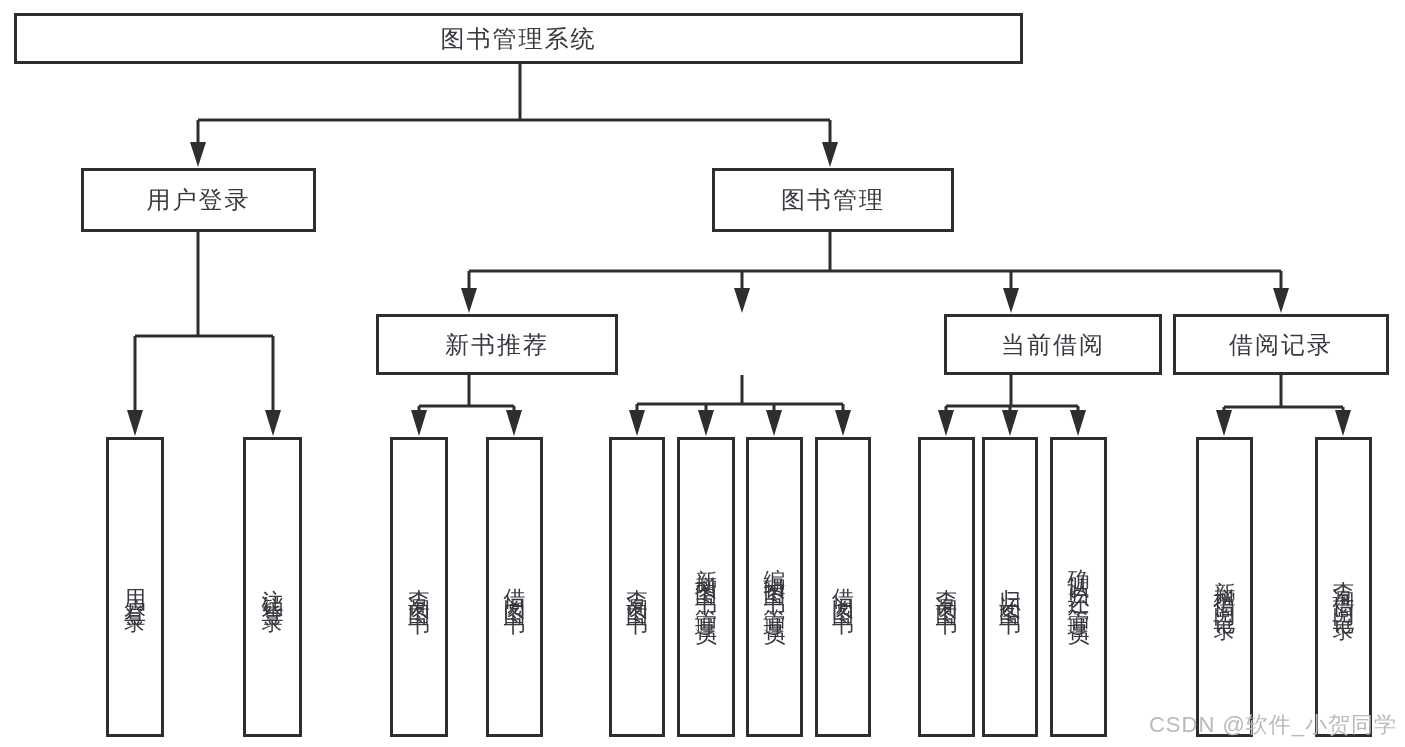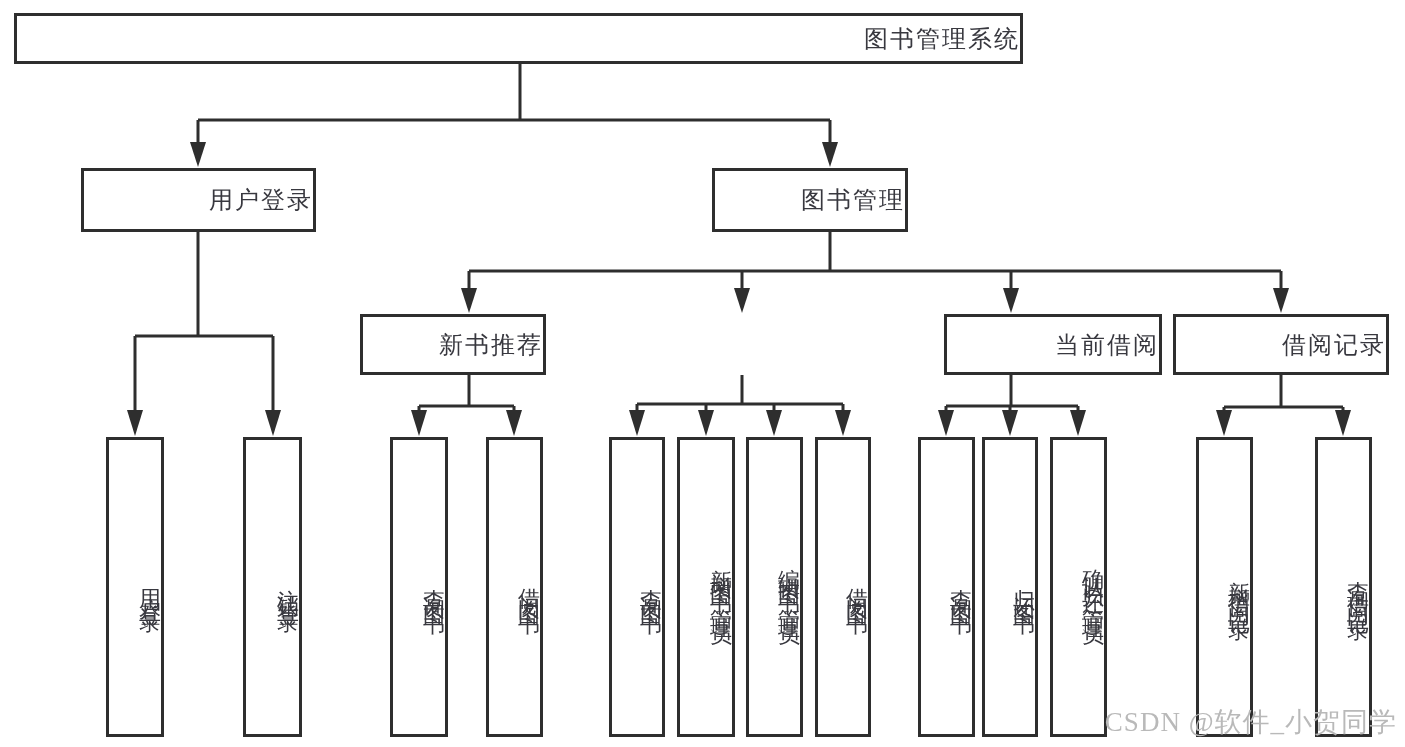--- a/index.html
+++ b/index.html
@@ -18,40 +18,39 @@
   }
   svg.wires{position:absolute;left:0;top:0;width:1405px;height:747px;pointer-events:none;}
   svg.wires path{stroke:var(--line);stroke-width:3;fill:none;}
   svg.wires polygon{fill:var(--line);stroke:none;}
   .box{
     position:absolute;
     box-sizing:border-box;
     border:3px solid var(--line);
     background:var(--bg);
     color:var(--text);
-    display:flex;align-items:center;justify-content:flex-end;
+    display:flex;align-items:center;justify-content:center;
   }
   .hlabel{font-size:24px;letter-spacing:2px;white-space:nowrap;}
   .vbox .vtext{
     writing-mode:vertical-rl;
     text-orientation:mixed;
     font-size:22px;
     letter-spacing:8px;
     line-height:1;
     white-space:nowrap;
   }
   .watermark{
     position:absolute;
     right:8px;bottom:7px;
-    font-size:27px;
+    font-size:22px;
     color:var(--wm);
     letter-spacing:1px;
     white-space:nowrap;
     z-index:5;
-    font-family:Liberation Serif, serif;
   }
 </style>
 </head>
 <body>
 
 <div class="canvas">
 
   <svg class="wires" viewBox="0 0 1405 747" aria-hidden="true">
     <g>
       <path d="M520 64 V120 M198 120 H830 M198 120 V144 M830 120 V144"></path>
@@ -95,25 +94,25 @@
     </g>
   </svg>
 
   <div class="box hlabel" style="left:14px;top:13px;width:1009px;height:51px;">
     <span>图书管理系统</span>
   </div>
 
   <div class="box hlabel" style="left:81px;top:168px;width:235px;height:64px;">
     <span>用户登录</span>
   </div>
-  <div class="box hlabel" style="left:712px;top:168px;width:196px;height:64px;">
+  <div class="box hlabel" style="left:712px;top:168px;width:242px;height:64px;">
     <span>图书管理</span>
   </div>
 
-  <div class="box hlabel" style="left:360px;top:314px;width:186px;height:61px;">
+  <div class="box hlabel" style="left:376px;top:314px;width:242px;height:61px;">
     <span>新书推荐</span>
   </div>
   <div class="box hlabel" style="left:902px;top:314px;width:218px;height:61px;margin-left:42px;">
     <span>当前借阅</span>
   </div>
   <div class="box hlabel" style="left:1173px;top:314px;width:216px;height:61px;">
     <span>借阅记录</span>
   </div>
 
   <div class="box vbox" style="left:106px;top:437px;width:58px;height:300px;">

